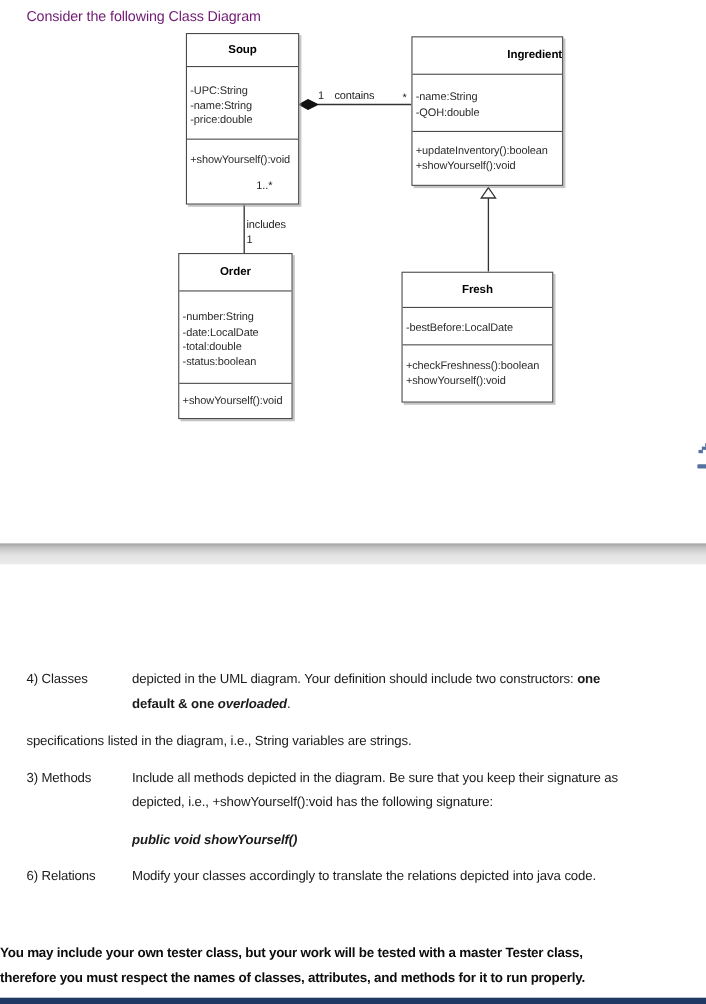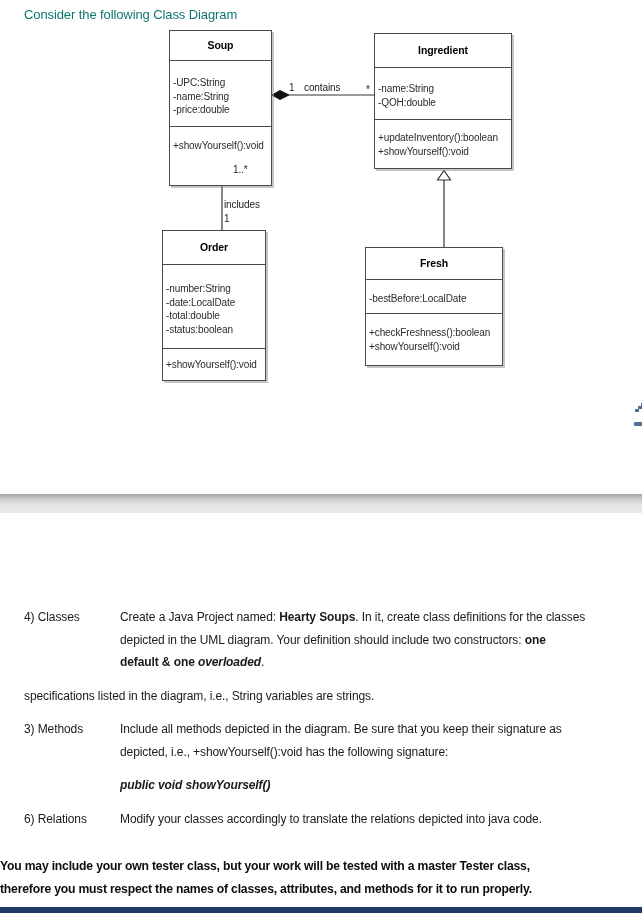--- a/index.html
+++ b/index.html
@@ -4,21 +4,21 @@
 <style>
   * { margin:0; padding:0; box-sizing:border-box; }
   html,body { background:#fff; }
   .page {
     position:relative; width:642px; height:913px; margin:0 auto;
     background:#ffffff; overflow:hidden;
     font-family:"Liberation Sans", sans-serif; color:#1a1a1a;
   }
   .doc-heading {
     position:absolute; left:24px; top:7px;
-    font-size:13px; color:#0f766e; letter-spacing:-0.1px;
+    font-size:13px; color:#701a75; letter-spacing:-0.1px;
   }
 
   
   .diagram { position:absolute; left:0; top:0; width:642px; height:400px; }
   .connectors { position:absolute; left:0; top:0; pointer-events:none; }
   .uml-box {
     position:absolute; background:#fff;
     border:1px solid #4a4a4a;
     box-shadow:2px 2px 0 rgba(150,150,150,0.55);
     font-size:10px; color:#2b2b2b; letter-spacing:-0.1px;
@@ -30,21 +30,21 @@
   .uml-attrs { border-bottom:1px solid #4a4a4a; padding-left:3px; }
   .uml-methods { padding-left:3px; }
   .uml-line { line-height:13.5px; white-space:nowrap; }
 
   .box-soup { left:169px; top:30px;  width:103px; height:156px; }
   .box-soup .uml-title   { height:30px; line-height:29px; }
   .box-soup .uml-attrs   { height:66px; padding-top:15px; }
   .box-soup .uml-methods { padding-top:12px; }
 
   .box-ingredient { left:374px; top:33px; width:138px; height:136px; }
-  .box-ingredient .uml-title   { height:34px; line-height:33px; }
+  .box-ingredient .uml-title   { height:34px; line-height:33px;text-align:right; }
   .box-ingredient .uml-attrs   { height:52px; padding-top:14px; }
   .box-ingredient .uml-methods { padding-top:11px; }
 
   .box-order { left:162px; top:230px; width:104px; height:151px; }
   .box-order .uml-title   { height:34px; line-height:33px; }
   .box-order .uml-attrs   { height:84px; padding-top:17px; }
   .box-order .uml-methods { padding-top:9px; }
 
   .box-fresh { left:365px; top:247px; width:138px; height:119px; }
   .box-fresh .uml-title   { height:32px; line-height:31px; }
@@ -179,21 +179,20 @@
   <div class="artifact art-step3"></div>
   <div class="artifact art-bar"></div>
 
   <div class="page-break"></div>
 
   <div class="sections">
       <div class="section">
         <div class="sec-label">4) Classes</div>
         <div class="sec-body">
           <div class="para">
-            <div class="sec-line"><span>Create a Java Project named: </span><span class="b">Hearty Soups</span><span>. In it, create class definitions for the classes</span></div>
             <div class="sec-line"><span>depicted in the UML diagram. Your definition should include two constructors: </span><span class="b">one</span></div>
             <div class="sec-line"><span class="b">default &amp; one </span><span class="b i">overloaded</span><span>.</span></div>
           </div>
         </div>
       </div>
       <div class="section">
         <div class="sec-body">
           <div class="para">
             <div class="sec-line"><span>specifications listed in the diagram, i.e., String variables are strings.</span></div>
           </div>

